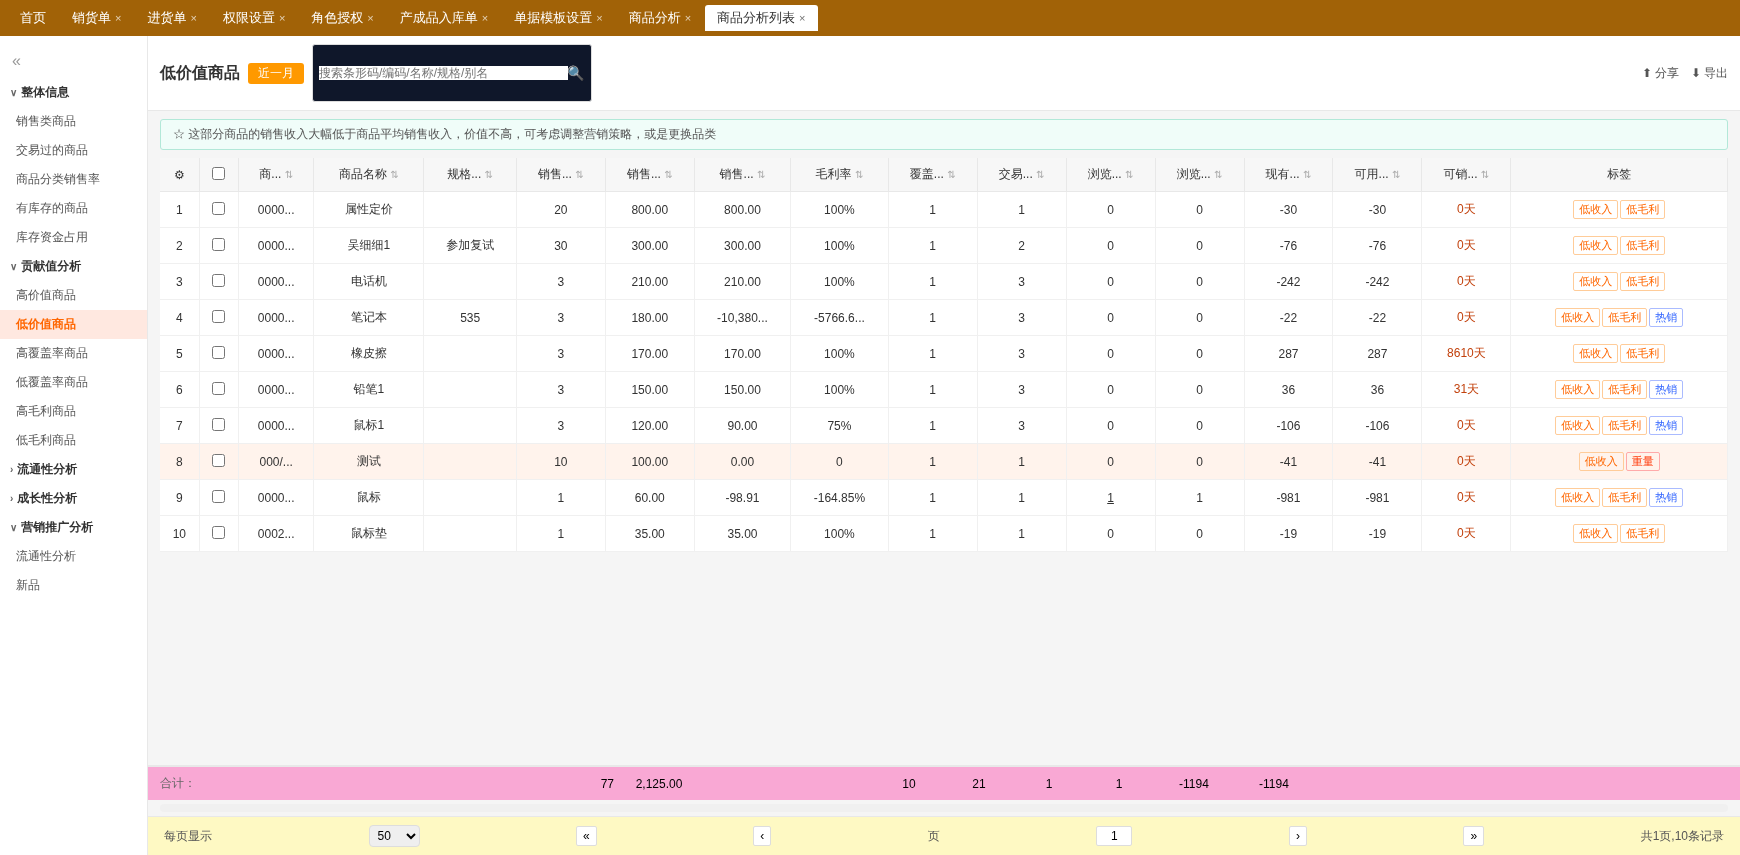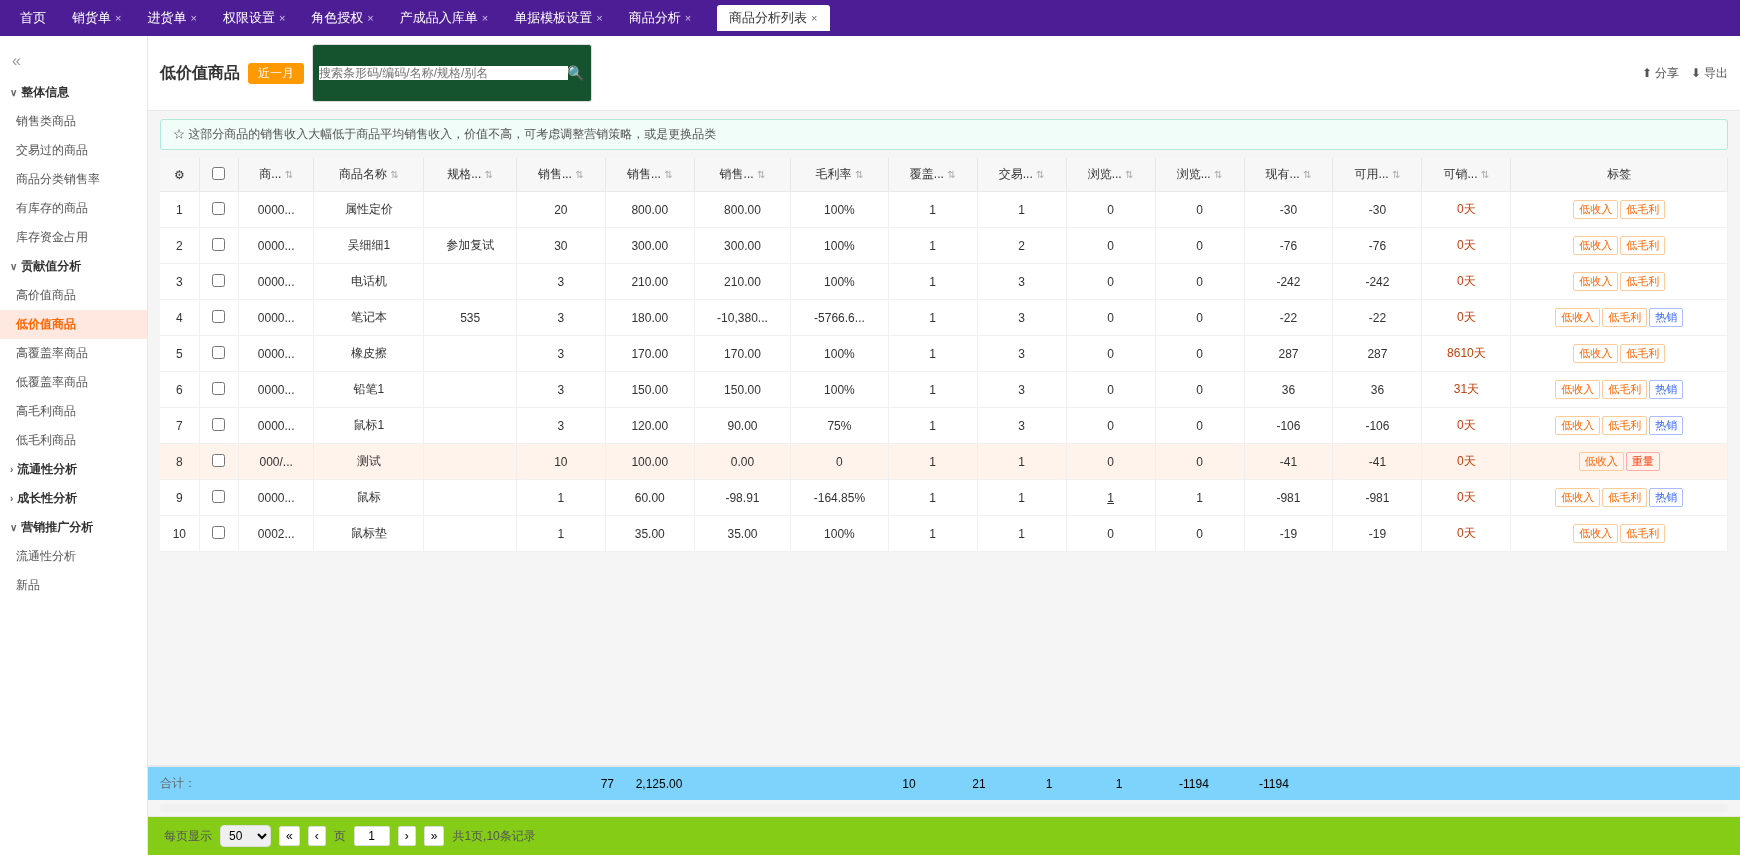--- a/index.html
+++ b/index.html
@@ -2,37 +2,37 @@
 <html><head>
   <meta charset="utf-8">
   <style>
     * { box-sizing: border-box; margin: 0; padding: 0; font-family: 'Microsoft YaHei', Arial, sans-serif; font-size: 12px; }
     body { background: #f5f5f5; overflow-x: hidden; }
 
     
     .top-nav {
       display: flex;
       align-items: center;
-      background: #4c1d95;
+      background: #a16207;
       height: 36px;
       padding: 0 8px;
       gap: 2px;
     }
     .nav-item {
       color: #fff;
       padding: 4px 12px;
       border-radius: 3px 3px 0 0;
       cursor: pointer;
       font-size: 13px;
       white-space: nowrap;
       display: flex;
       align-items: center;
       gap: 4px;
     }
-    .nav-item.active { background: #fff; color: #333; margin-left: 12px; }
+    .nav-item.active { background: #fff; color: #333; }
     .nav-item .close-x { font-size: 11px; opacity: 0.7; }
     .nav-home { font-size: 13px; }
 
     
     .main-layout {
       display: flex;
       height: calc(100vh - 36px);
     }
 
     
@@ -94,21 +94,21 @@
       padding: 2px 10px;
       font-size: 12px;
       cursor: pointer;
     }
     .search-box {
       display: flex;
       align-items: center;
       border: 1px solid #ddd;
       border-radius: 3px;
       padding: 20px 6px;
-      background: #14532d;
+      background: #0f172a;
       flex: 1;
       max-width: 280px;
     }
     .search-box input {
       border: none;
       outline: none;
       font-size: 12px;
       color: #999;
       width: 100%;
     }
@@ -185,37 +185,37 @@
       margin: 1px;
     }
     .tag-orange { color: #ff6600; border: 1px solid #ffcc99; }
     .tag-red { color: #ff3300; border: 1px solid #ffaaaa; }
     .tag-blue { color: #3366ff; border: 1px solid #aabbff; }
     .orange-text { color: #c2410c; }
     .underline { text-decoration: underline; cursor: pointer; }
 
     
     .footer-total {
-      background: #7dd3fc;
+      background: #f9a8d4;
       border-top: 2px solid #e8e8e8;
       display: flex;
       align-items: center;
       padding: 8px 12px;
       flex-shrink: 0;
       font-size: 12px;
     }
     .footer-total .label { color: #666; margin-right: 8px; }
 
     
     .pagination {
       display: flex;
       align-items: center;
-      justify-content: flex-start;
+      justify-content: space-between;
       padding: 8px 16px;
-      background: #84cc16;
+      background: #fef9c3;
       border-top: 1px solid #e8e8e8;
       gap: 8px;
       flex-shrink: 0;
       color: #555;
       font-size: 12px;
     }
     .pagination select {
       border: 1px solid #ddd;
       border-radius: 4px;
       padding: 2px 4px;

